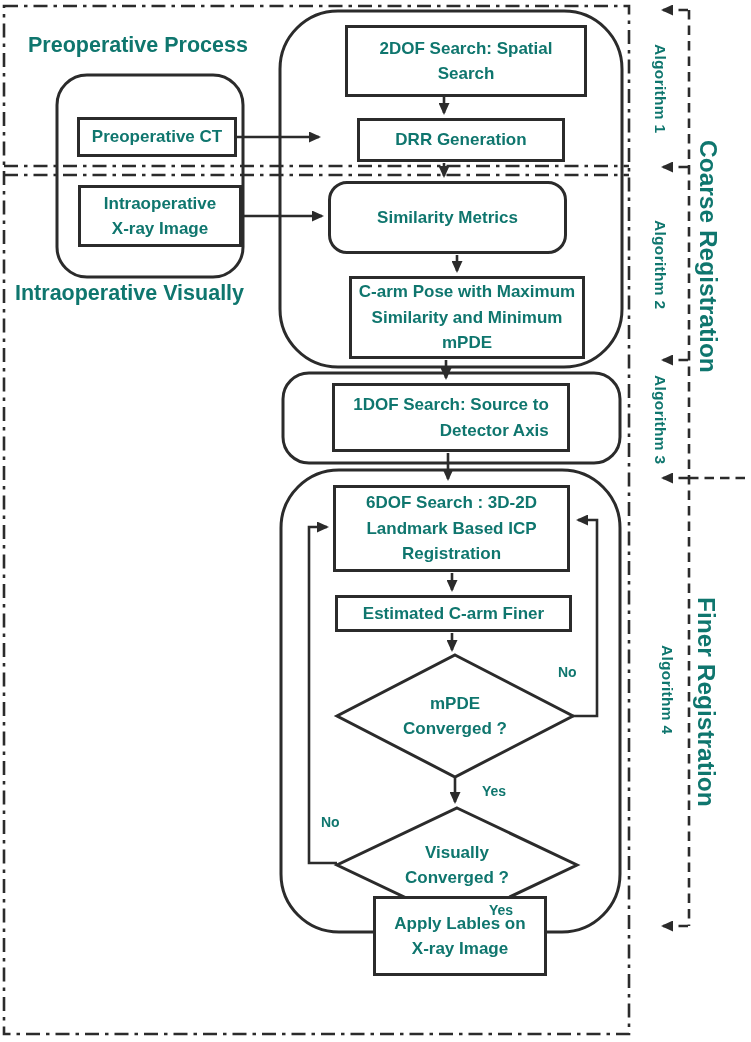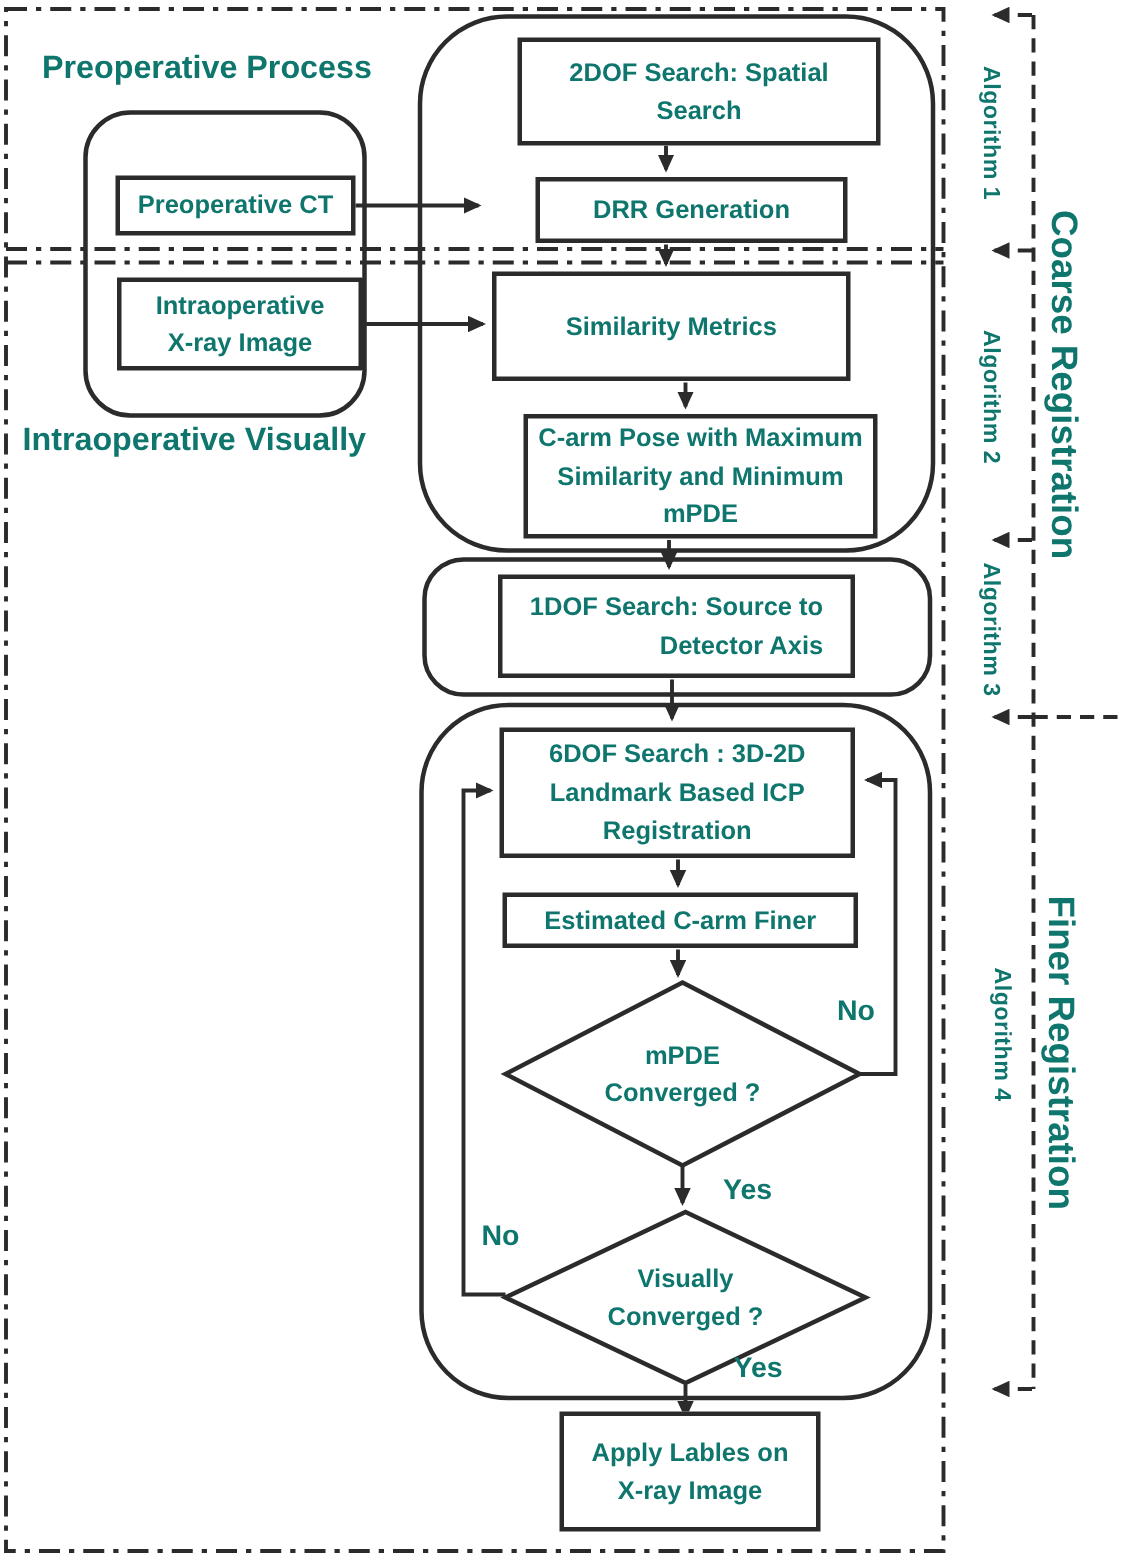--- a/index.html
+++ b/index.html
@@ -11,21 +11,21 @@
   .node{
     position:absolute;box-sizing:border-box;border:3px solid #2b2b2b;background:#fff;
     display:flex;align-items:center;justify-content:center;text-align:center;
     font-weight:700;font-size:17px;line-height:1.5;white-space:pre-line;
   }
   .section-title{position:absolute;font-weight:700;font-size:21.5px;white-space:nowrap;}
   .diamond-label{
     position:absolute;display:flex;align-items:center;justify-content:center;text-align:center;
     font-weight:700;font-size:17px;line-height:1.5;white-space:pre-line;
   }
-  .edge-label{position:absolute;font-weight:700;font-size:19px;white-space:nowrap;}
+  .edge-label{position:absolute;font-weight:700;font-size:14px;white-space:nowrap;}
   .algo-label{
     position:absolute;writing-mode:vertical-rl;font-weight:700;font-size:15.5px;
     letter-spacing:0.3px;white-space:nowrap;
   }
   .reg-label{
     position:absolute;writing-mode:vertical-rl;font-weight:700;font-size:24.5px;white-space:nowrap;
   }
 </style>
 </head>
 <body>
@@ -85,31 +85,31 @@
 
   <div class="section-title" style="left:28px;top:33px;">Preoperative Process</div>
   <div class="section-title" style="left:15px;top:281px;">Intraoperative Visually</div>
 
   <div class="node" style="left:77px;top:117px;width:160px;height:40px;">Preoperative CT</div>
   <div class="node" style="left:78px;top:185px;width:164px;height:62px;">Intraoperative
 X-ray Image</div>
   <div class="node" style="left:325px;top:25px;width:242px;height:72px;margin-left:20px;">2DOF Search: Spatial
 Search</div>
   <div class="node" style="left:325px;top:118px;width:208px;height:44px;margin-left:32px;">DRR Generation</div>
-  <div class="node" style="left:328px;top:181px;width:239px;height:73px;">Similarity Metrics</div>
+  <div class="node" style="left:328px;top:181px;width:239px;height:73px;border-radius:19px;">Similarity Metrics</div>
   <div class="node" style="left:349px;top:276px;width:236px;height:83px;">C-arm Pose with Maximum
 Similarity and Minimum
 mPDE</div>
   <div class="node" style="left:332px;top:383px;width:238px;height:69px;text-align:right;">1DOF Search: Source to
 Detector Axis</div>
   <div class="node" style="left:333px;top:485px;width:237px;height:87px;">6DOF Search : 3D-2D
 Landmark Based ICP
 Registration</div>
   <div class="node" style="left:335px;top:595px;width:237px;height:37px;">Estimated C-arm Finer</div>
-  <div class="node" style="left:373px;top:941px;width:174px;height:80px;">Apply Lables on
+  <div class="node" style="left:373px;top:896px;width:174px;height:80px;">Apply Lables on
 X-ray Image</div>
 
   <div class="diamond-label" style="left:375px;top:686px;width:160px;height:60px;">mPDE
 Converged ?</div>
   <div class="diamond-label" style="left:377px;top:835px;width:160px;height:60px;">Visually
 Converged ?</div>
 
   <div class="edge-label" style="left:558px;top:664px;">No</div>
   <div class="edge-label" style="left:482px;top:783px;">Yes</div>
   <div class="edge-label" style="left:321px;top:814px;">No</div>

